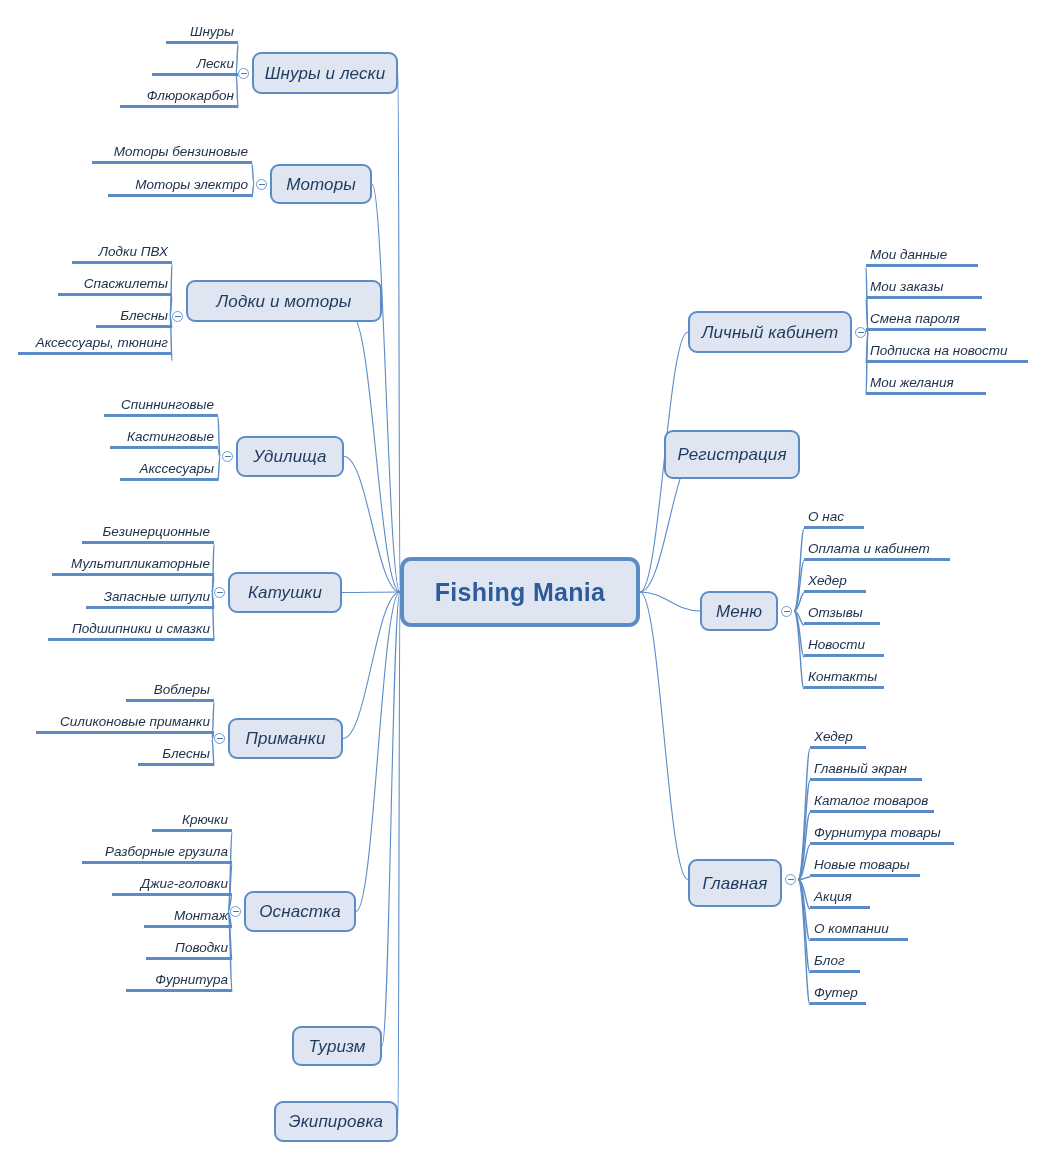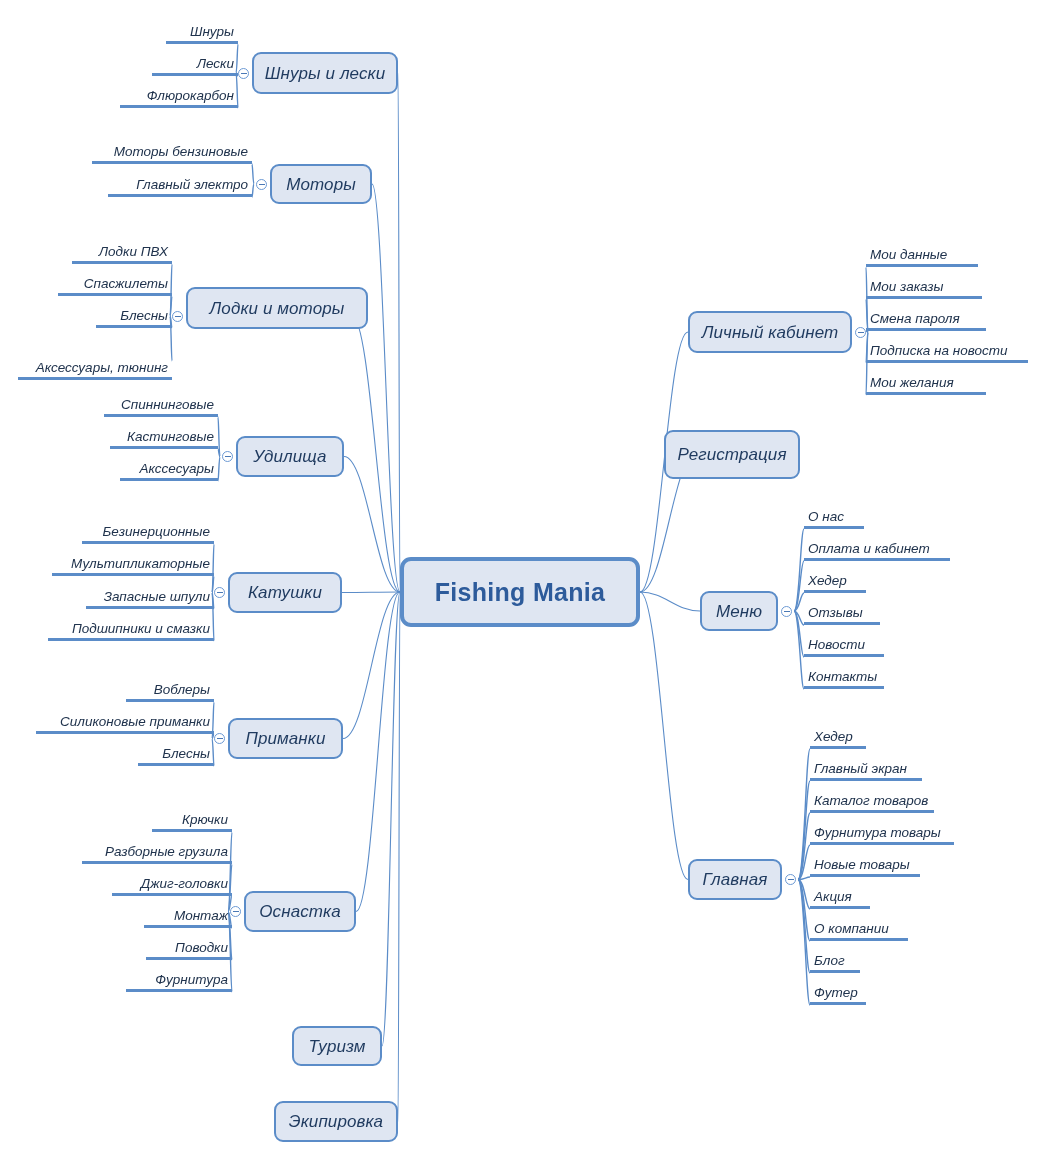--- a/index.html
+++ b/index.html
@@ -157,27 +157,27 @@
   <div id="nodes">
       <div class="node root" style="left: 400px; top: 557px; width: 240px; height: 70px;">Fishing Mania</div>
       <div class="node" style="left: 252px; top: 52px; width: 146px; height: 42px;">Шнуры и лески</div>
       <div class="toggle" style="left: 238px; top: 67.5px;"></div>
       <div class="leaf left" style="left: 166px; top: 20px; width: 72px; height: 24px;">Шнуры</div>
       <div class="leaf left" style="left: 152px; top: 52px; width: 86px; height: 24px;">Лески</div>
       <div class="leaf left" style="left: 120px; top: 84px; width: 118px; height: 24px;">Флюрокарбон</div>
       <div class="node" style="left: 270px; top: 164px; width: 102px; height: 40px;">Моторы</div>
       <div class="toggle" style="left: 256px; top: 178.5px;"></div>
       <div class="leaf left" style="left: 92px; top: 140px; width: 160px; height: 24px;">Моторы бензиновые</div>
-      <div class="leaf left" style="left: 108px; top: 173px; width: 144px; height: 24px;">Главный электро</div>
-      <div class="node" style="left: 186px; top: 287px; width: 182px; height: 42px; text-align: center;">Лодки и моторы</div>
+      <div class="leaf left" style="left: 108px; top: 173px; width: 144px; height: 24px;">Моторы электро</div>
+      <div class="node" style="left: 186px; top: 280px; width: 196px; height: 42px; text-align: center;">Лодки и моторы</div>
       <div class="toggle" style="left: 172px; top: 310.5px;"></div>
       <div class="leaf left" style="left: 72px; top: 240px; width: 100px; height: 24px;">Лодки ПВХ</div>
       <div class="leaf left" style="left: 58px; top: 272px; width: 114px; height: 24px;">Спасжилеты</div>
       <div class="leaf left" style="left: 96px; top: 304px; width: 76px; height: 24px;">Блесны</div>
-      <div class="leaf left" style="left: 18px; top: 356px; width: 154px; height: 24px;">Аксессуары, тюнинг</div>
+      <div class="leaf left" style="left: 18px; top: 331px; width: 154px; height: 24px;">Аксессуары, тюнинг</div>
       <div class="node" style="left: 236px; top: 436px; width: 108px; height: 41px;">Удилища</div>
       <div class="toggle" style="left: 222px; top: 451px;"></div>
       <div class="leaf left" style="left: 104px; top: 393px; width: 114px; height: 24px;">Спиннинговые</div>
       <div class="leaf left" style="left: 110px; top: 425px; width: 108px; height: 24px;">Кастинговые</div>
       <div class="leaf left" style="left: 120px; top: 457px; width: 98px; height: 24px;">Акссесуары</div>
       <div class="node" style="left: 228px; top: 572px; width: 114px; height: 41px;">Катушки</div>
       <div class="toggle" style="left: 214px; top: 587px;"></div>
       <div class="leaf left" style="left: 82px; top: 520px; width: 132px; height: 24px;">Безинерционные</div>
       <div class="leaf left" style="left: 52px; top: 552px; width: 162px; height: 24px;">Мультипликаторные</div>
       <div class="leaf left" style="left: 86px; top: 585px; width: 128px; height: 24px;">Запасные шпули</div>
@@ -206,21 +206,21 @@
       <div class="leaf right" style="left: 866px; top: 371px; width: 120px; height: 24px;">Мои желания</div>
       <div class="node" style="left: 664px; top: 430px; width: 136px; height: 49px;">Регистрация</div>
       <div class="node" style="left: 700px; top: 591px; width: 78px; height: 40px;">Меню</div>
       <div class="toggle" style="left: 781px; top: 605.5px;"></div>
       <div class="leaf right" style="left: 804px; top: 505px; width: 60px; height: 24px;">О нас</div>
       <div class="leaf right" style="left: 804px; top: 537px; width: 146px; height: 24px;">Оплата и кабинет</div>
       <div class="leaf right" style="left: 804px; top: 569px; width: 62px; height: 24px;">Хедер</div>
       <div class="leaf right" style="left: 804px; top: 601px; width: 76px; height: 24px;">Отзывы</div>
       <div class="leaf right" style="left: 804px; top: 633px; width: 80px; height: 24px;">Новости</div>
       <div class="leaf right" style="left: 804px; top: 665px; width: 80px; height: 24px;">Контакты</div>
-      <div class="node" style="left: 688px; top: 859px; width: 94px; height: 41px;">Главная</div>
+      <div class="node" style="left: 688px; top: 859px; width: 94px; height: 48px;">Главная</div>
       <div class="toggle" style="left: 785px; top: 874px;"></div>
       <div class="leaf right" style="left: 810px; top: 725px; width: 56px; height: 24px;">Хедер</div>
       <div class="leaf right" style="left: 810px; top: 757px; width: 112px; height: 24px;">Главный экран</div>
       <div class="leaf right" style="left: 810px; top: 789px; width: 124px; height: 24px;">Каталог товаров</div>
       <div class="leaf right" style="left: 810px; top: 821px; width: 144px; height: 24px;">Фурнитура товары</div>
       <div class="leaf right" style="left: 810px; top: 853px; width: 110px; height: 24px;">Новые товары</div>
       <div class="leaf right" style="left: 810px; top: 885px; width: 60px; height: 24px;">Акция</div>
       <div class="leaf right" style="left: 810px; top: 917px; width: 98px; height: 24px;">О компании</div>
       <div class="leaf right" style="left: 810px; top: 949px; width: 50px; height: 24px;">Блог</div>
       <div class="leaf right" style="left: 810px; top: 981px; width: 56px; height: 24px;">Футер</div>

